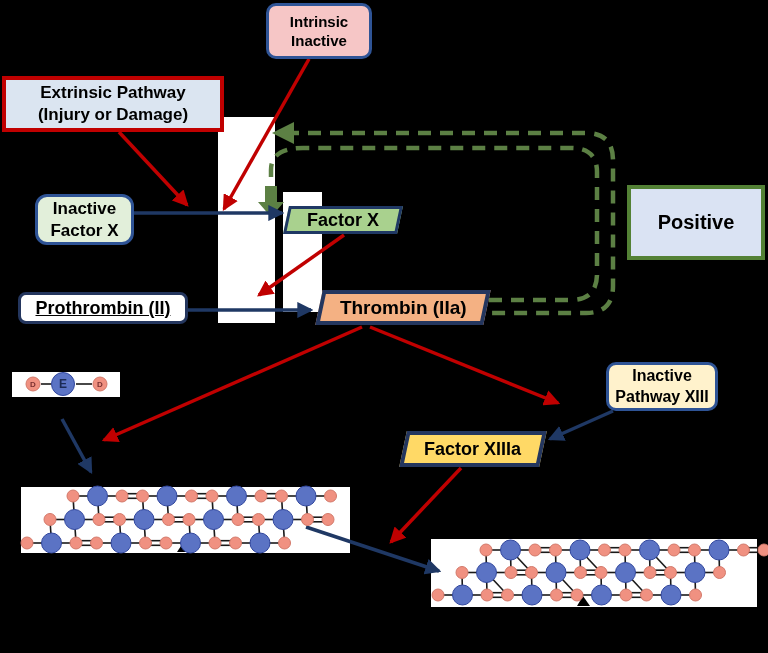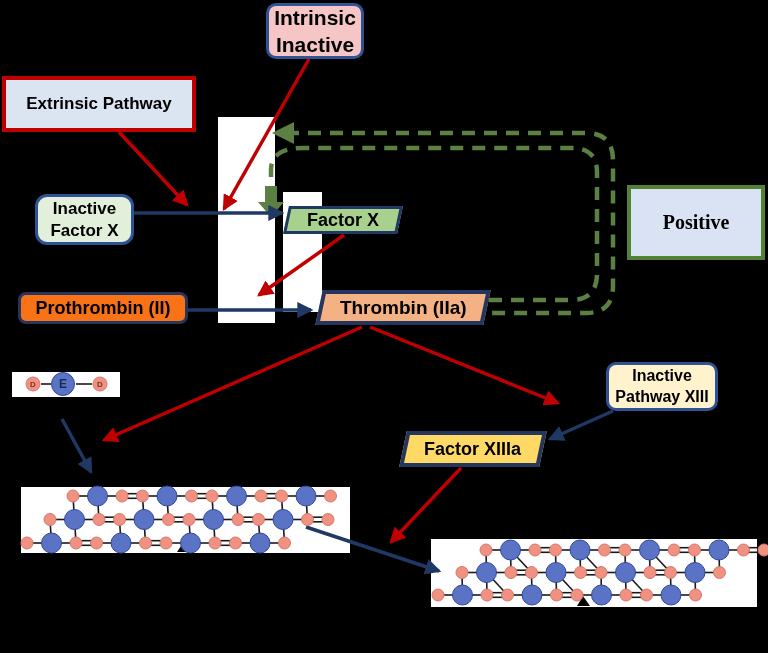--- a/index.html
+++ b/index.html
@@ -3,34 +3,34 @@
 <meta charset="utf-8">
 <style>
   html,body{margin:0;padding:0;background:#000;}
   #stage{position:relative;width:768px;height:653px;background:#000;overflow:hidden;
          font-family:"Liberation Sans",sans-serif;}
   .white-panel{position:absolute;background:#fff;z-index:1;}
   #overlay{position:absolute;left:0;top:0;z-index:2;}
   .box{position:absolute;z-index:3;box-sizing:border-box;display:flex;flex-direction:column;
        align-items:center;justify-content:center;text-align:center;font-weight:bold;color:#000;
        font-family:"Liberation Sans",sans-serif;}
-  #box-intrinsic{left:266px;top:3px;width:98px;height:56px;background:#f6c6c6;
-       border:3px solid #2f5496;border-radius:10px;font-size:21px;line-height:1.3;}
-  #box-extrinsic{left:2px;top:76px;width:194px;height:56px;background:#dbe5f1;
+  #box-intrinsic{left:266px;top:3px;width:106px;height:56px;background:#f6c6c6;
+       border:3px solid #2f5496;border-radius:10px;font-size:15px;line-height:1.3;}
+  #box-extrinsic{left:2px;top:76px;width:222px;height:56px;background:#dbe5f1;
        border:4px solid #c00000;font-size:17px;line-height:1.3;}
   #box-inactive-x{left:35px;top:194px;width:99px;height:51px;background:#e2efda;
        border:3px solid #2e5395;border-radius:12px;font-size:17px;line-height:1.25;}
   #box-factor-x{left:286px;top:206px;width:114px;height:28px;background:#a9d18e;
        border:3px solid #1f3864;transform:skewX(-12deg);font-size:18px;}
-  #box-prothrombin{left:18px;top:292px;width:170px;height:32px;background:#f97316;
-       border:3px solid #24365e;border-radius:8px;font-size:18px;}
+  #box-prothrombin{left:18px;top:292px;width:170px;height:32px;background:#ffffff;
+       border:3px solid #24365e;border-radius:8px;font-size:18px;text-decoration:underline;}
   #box-thrombin{left:319px;top:290px;width:168px;height:35px;background:#f4b183;
        border:4px solid #24365e;transform:skewX(-12deg);font-size:19px;}
   #box-positive{left:627px;top:185px;width:138px;height:75px;background:#dae3f3;
-       border:4px solid #538135;font-size:20px;line-height:1.35;font-family:Liberation Serif, serif;}
+       border:4px solid #538135;font-size:20px;line-height:1.35;}
   #box-inactive-xiii{left:606px;top:362px;width:112px;height:49px;background:#fff2cc;
        border:3px solid #2e5395;border-radius:10px;font-size:16px;line-height:1.3;}
   #box-factor-xiiia{left:403px;top:431px;width:140px;height:36px;background:#ffd966;
        border:4px solid #24365e;transform:skewX(-12deg);font-size:18px;}
   .unskew{transform:skewX(12deg);display:block;}
 </style>
 </head>
 <body>
 
 <div id="stage">
@@ -292,20 +292,21 @@
       </g>
   </svg>
 
   <div class="box" id="box-intrinsic">
     <span>Intrinsic</span>
     <span>Inactive</span>
   </div>
 
   <div class="box" id="box-extrinsic">
     <span>Extrinsic Pathway</span>
+    <span>(Injury or Damage)</span>
   </div>
 
   <div class="box" id="box-inactive-x">
     <span>Inactive</span>
     <span>Factor X</span>
   </div>
 
   <div class="box" id="box-factor-x">
     <span class="unskew">Factor X</span>
   </div>

